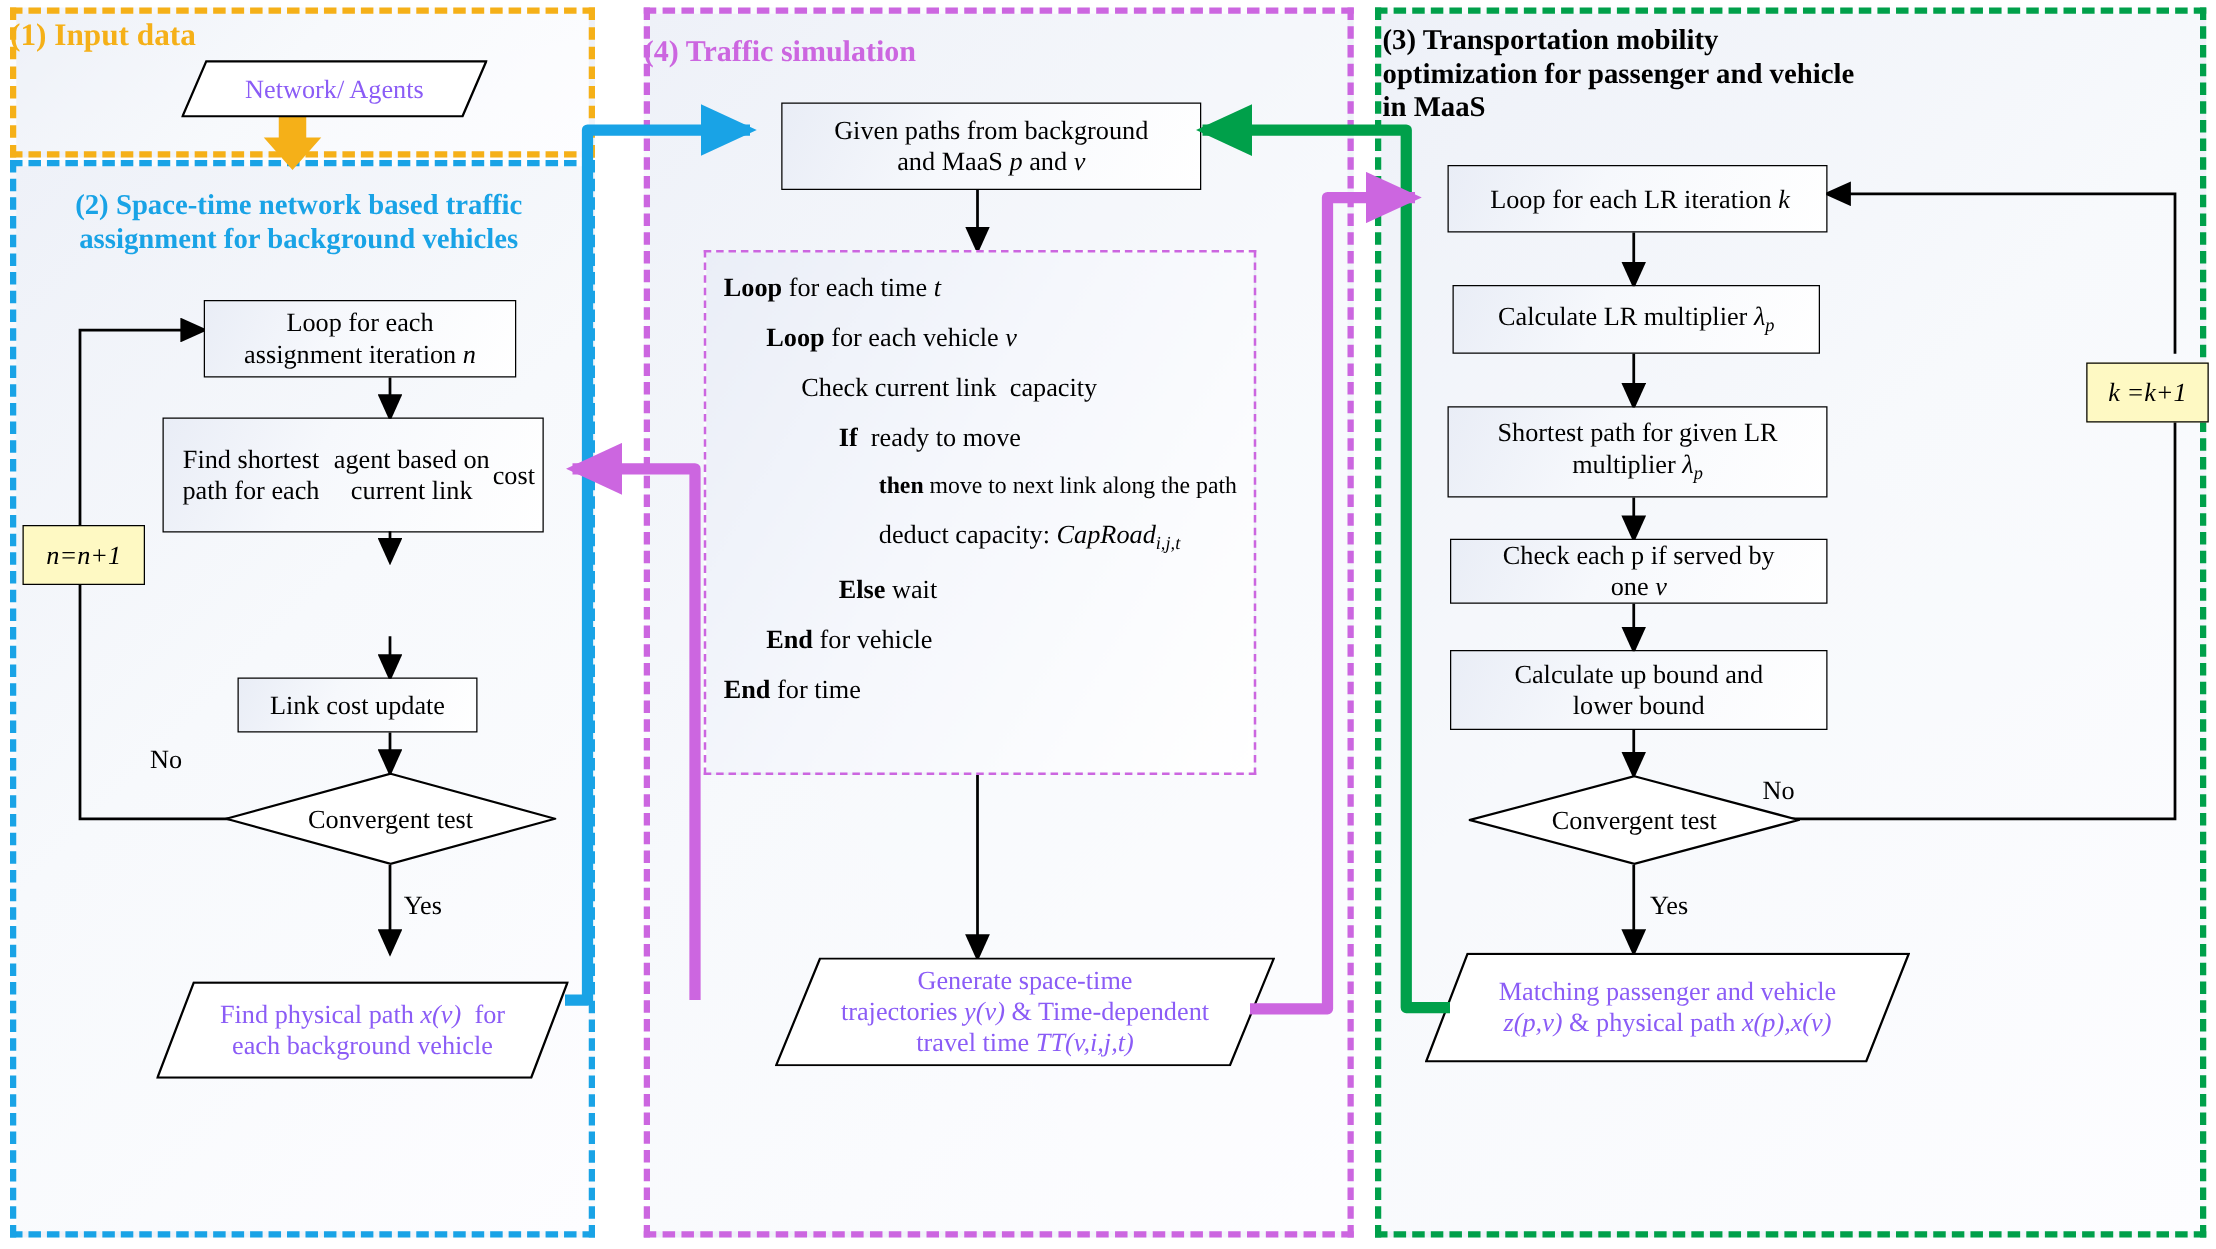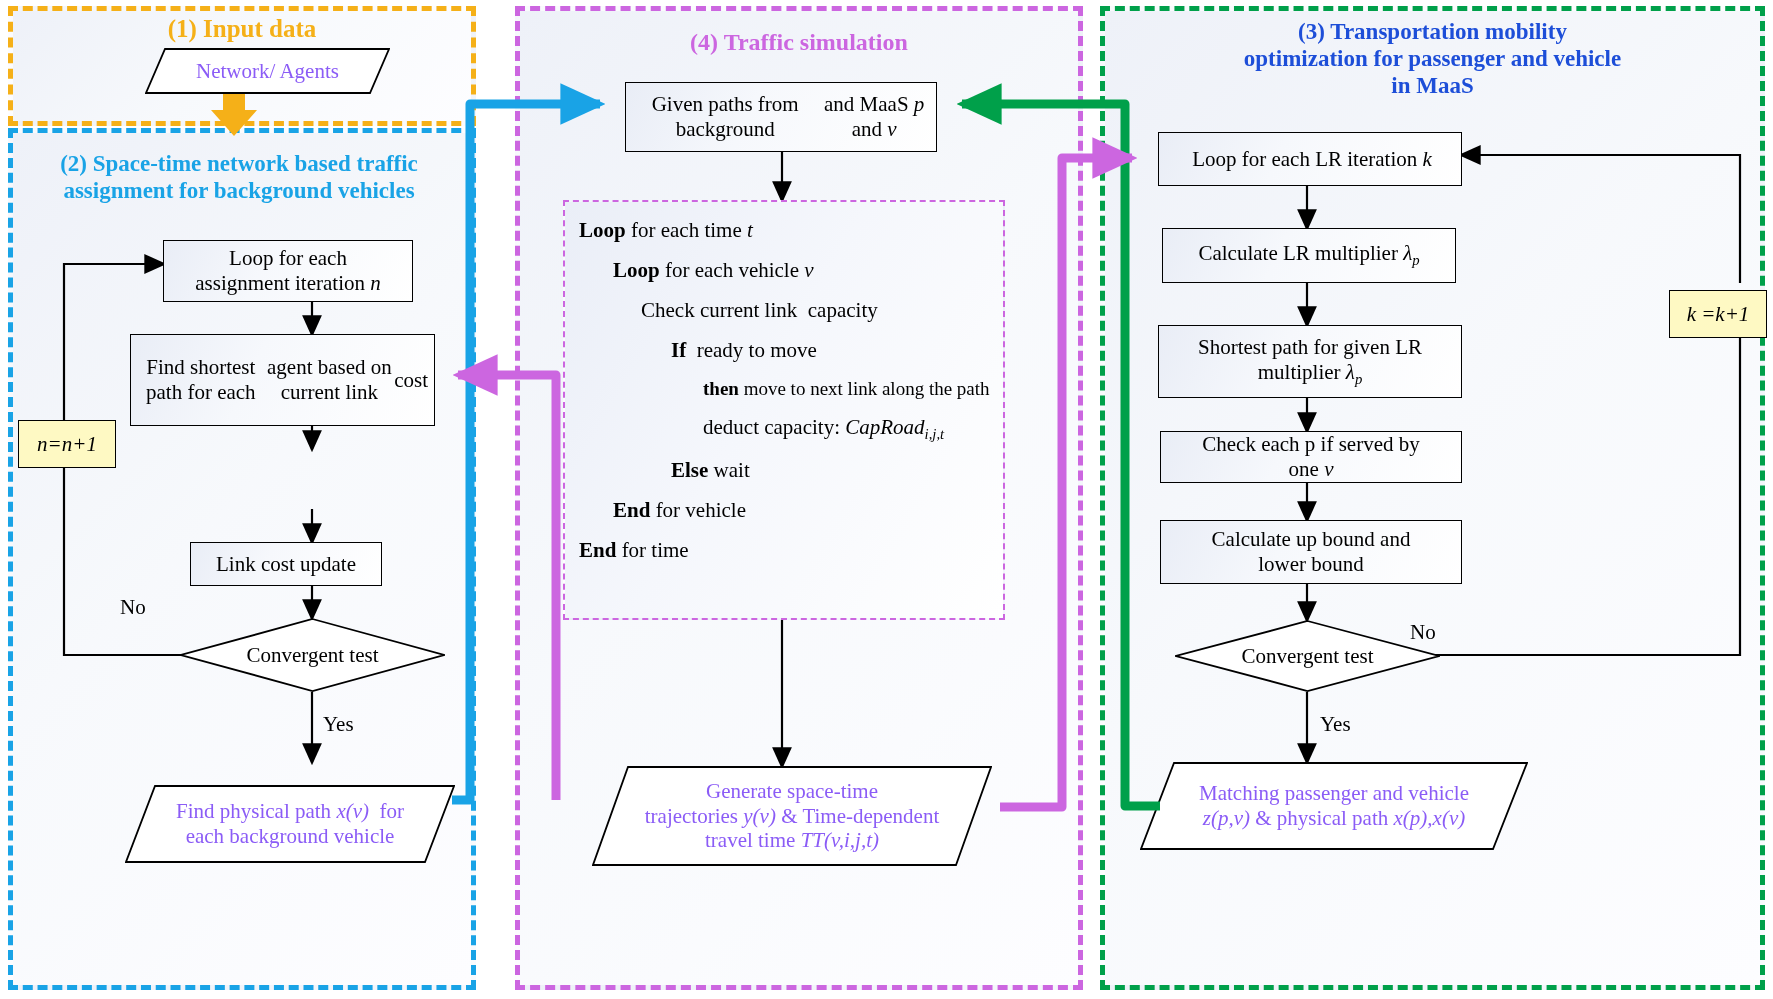--- a/index.html
+++ b/index.html
@@ -18,21 +18,20 @@
 
   
   .panel {
     position: absolute;
     box-sizing: border-box;
     background: linear-gradient(135deg, #eef1f8 0%, #f7f9fc 45%, #fdfdff 100%);
   }
 
   .panel-title {
     position: absolute;
-    text-align: center;
     font-weight: bold;
     font-family: "Liberation Serif", serif;
     line-height: 1.18;
   }
 
   
   .node {
     position: absolute;
     box-sizing: border-box;
     border: 1.6px solid #000;
@@ -195,21 +194,21 @@
 
   <div class="panel-title" style="left:8px; top:14px; width:468px; font-size:25px; color:#f5b018;">(1) Input data</div>
 
   <div class="panel-title" style="left:14px; top:150px; width:450px; font-size:23px; color:#19a3e6; text-align:center;">
     <div>(2) Space-time network based traffic</div>
     <div>assignment  for background vehicles</div>
   </div>
 
   <div class="panel-title" style="left:515px; top:28px; width:568px; font-size:24px; color:#cc66e0;">(4) Traffic simulation</div>
 
-  <div class="panel-title" style="left:1106px; top:18px; width:653px; font-size:23px; color:#1d4ed8;">
+  <div class="panel-title" style="left:1106px; top:18px; width:653px; font-size:23px; color:#000000;">
     <div>(3) Transportation mobility</div>
     <div>optimization for passenger and vehicle</div>
     <div>in MaaS</div>
   </div>
 
   <div class="para" style="left:145px; top:48px; width:245px; height:46px;">
     <svg class="para-shape" viewBox="0 0 245 46" preserveAspectRatio="none">
       <polygon points="20,1 244,1 225,45 1,45" fill="#ffffff" stroke="#000" stroke-width="1.8"></polygon>
     </svg>
     <span class="para-text">Network/ Agents</span>
@@ -248,38 +247,38 @@
 
   <div class="para" style="left:125px; top:785px; width:330px; height:78px;">
     <svg class="para-shape" viewBox="0 0 330 78" preserveAspectRatio="none">
       <polygon points="30,1 329,1 300,77 1,77" fill="#ffffff" stroke="#000" stroke-width="1.8"></polygon>
     </svg>
     <span class="para-text">
       Find physical path <i class="v">x(v)</i>&nbsp; for<br>each background vehicle
     </span>
   </div>
 
-  <div class="node" style="left:625px; top:82px; width:312px; height:70px; flex-direction:row;">
+  <div class="node" style="left:625px; top:82px; width:336px; height:70px; flex-direction:column;">
     <span>Given paths from background</span>
     <span>and MaaS <i class="v">p</i> and <i class="v">v</i></span>
   </div>
 
   <div class="pseudo" style="left:563px; top:200px; width:442px; height:420px; border:2.2px dashed #cc66e0;">
     <div class="pl"><b>Loop</b> for each time <i>t</i></div>
     <div class="pl ind1"><b>Loop</b> for each vehicle <i>v</i></div>
     <div class="pl ind2">Check current link&nbsp; capacity</div>
     <div class="pl ind3"><b>If</b>&nbsp; ready to move</div>
     <div class="pl ind4" style="font-size:19px;"><b>then</b> move to next link along the path</div>
     <div class="pl ind4">deduct capacity: <i>CapRoad<sub>i,j,t</sub></i></div>
     <div class="pl ind3"><b>Else</b> wait</div>
     <div class="pl ind1"><b>End</b> for vehicle</div>
     <div class="pl"><b>End</b> for time</div>
   </div>
 
-  <div class="para" style="left:592px; top:766px; width:400px; height:100px;">
+  <div class="para" style="left:620px; top:766px; width:400px; height:87px;">
     <svg class="para-shape" viewBox="0 0 400 100" preserveAspectRatio="none">
       <polygon points="36,1 399,1 364,99 1,99" fill="#ffffff" stroke="#000" stroke-width="1.8"></polygon>
     </svg>
     <span class="para-text">
       Generate space-time<br>trajectories <i class="v">y(v)</i> &amp; Time-dependent<br>travel time <i class="v">TT(v,i,j,t)</i>
     </span>
   </div>
 
   <div class="node" style="left:1158px; top:132px; width:304px; height:54px;padding-left:10px;">
     <span>Loop for each LR iteration <i class="v">k</i></span>

